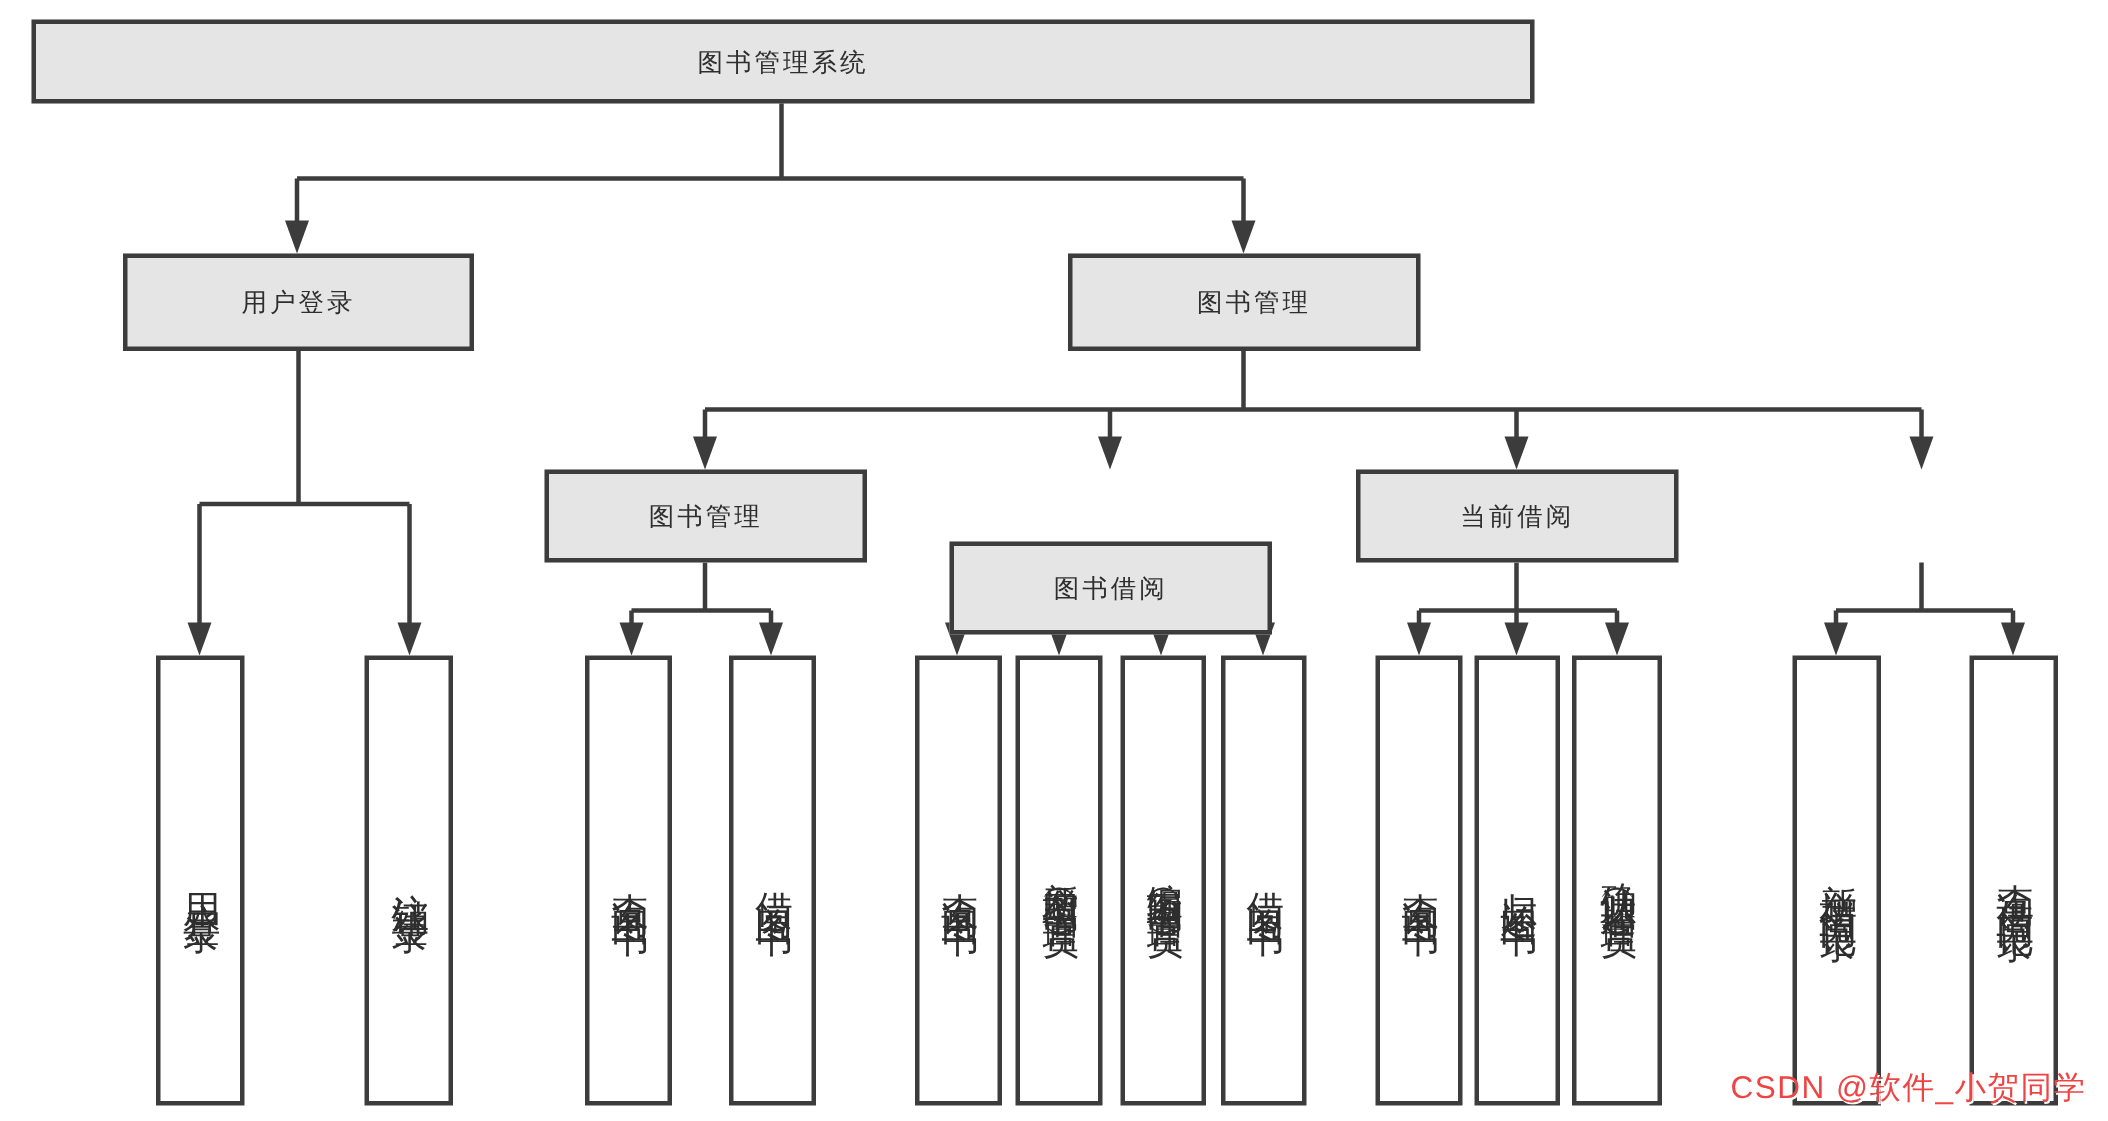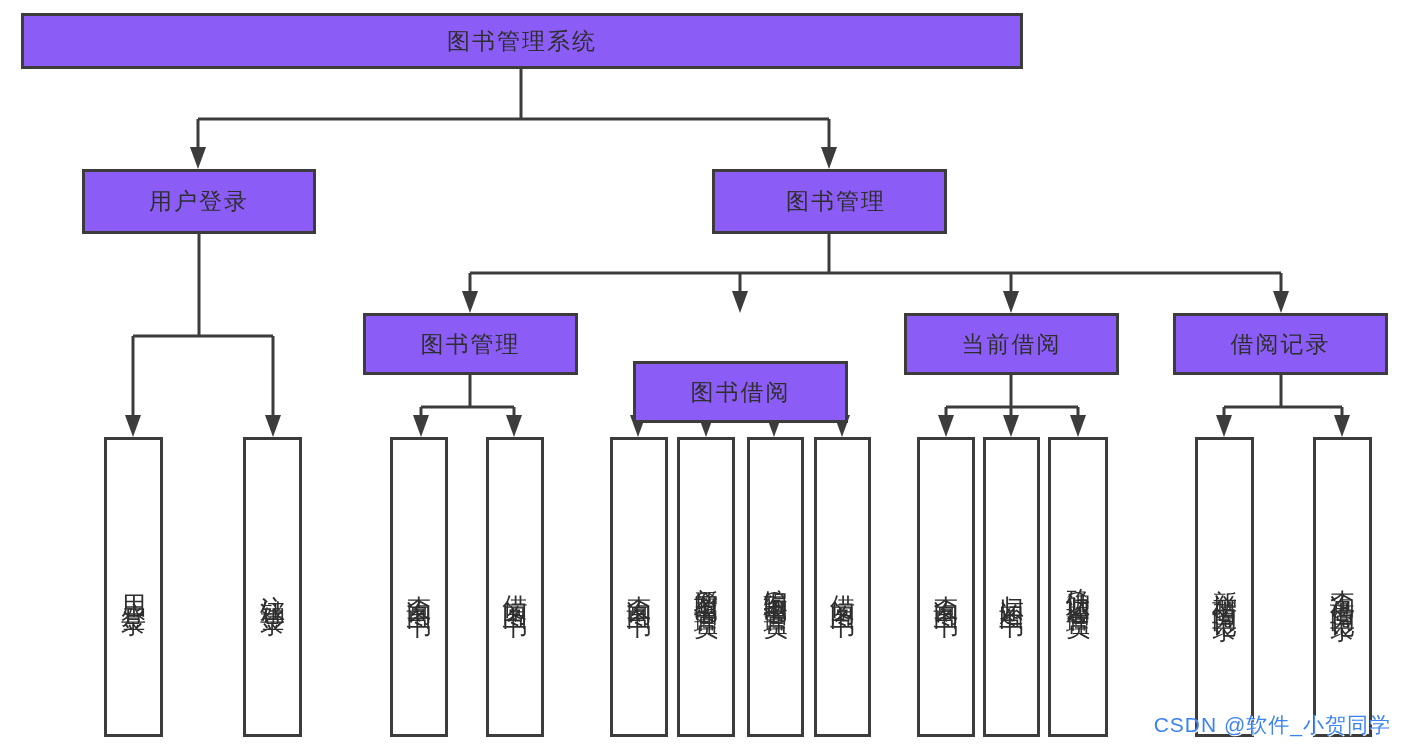--- a/index.html
+++ b/index.html
@@ -20,25 +20,25 @@
     position: absolute;
     left: 0;
     top: 0;
     width: 1405px;
     height: 747px;
   }
   .node {
     position: absolute;
     box-sizing: border-box;
     border: 3px solid #3c3c3c;
-    background: #8b5cf6;
+    background: #e5e5e5;
     display: flex;
     align-items: center;
     justify-content: center;
-    font-size: 23px;
+    font-size: 17px;
     letter-spacing: 2px;
     color: #2e2e2e;
     white-space: nowrap;
   }
   .node.root  { left: 21px;  top: 13px;  width: 1002px; height: 56px; }
   .node.lv2a  { left: 82px;  top: 169px; width: 234px;  height: 65px; }
   .node.lv2b  { left: 712px; top: 169px; width: 235px;  height: 65px; padding-left: 13px; }
   .node.lv3   { top: 313px;  width: 215px; height: 62px; }
   .node.lv3a  { left: 363px; }
   .node.lv3b  { left: 633px; margin-top: 48px; }
@@ -77,21 +77,21 @@
   .leaf.ld3 { left: 1048px; width: 60px; }
   .leaf.le1 { left: 1195px; width: 59px; }
   .leaf.le2 { left: 1313px; width: 59px; }
   .leaf.long span { letter-spacing: 4px; font-size: 24px; }
 
   .watermark {
     position: absolute;
     right: 14px;
     top: 711px;
     font-size: 21px;
-    color: #3b82f6;
+    color: #ef4444;
     text-shadow: 1px 1px 0 #ffffff;
     letter-spacing: 1px;
     white-space: nowrap;
   }
 </style>
 </head>
 <body>
 
 <div id="stage">
 
@@ -139,21 +139,20 @@
   </svg>
 
   <div class="node root">图书管理系统</div>
 
   <div class="node lv2a">用户登录</div>
   <div class="node lv2b">图书管理</div>
 
   <div class="node lv3 lv3a">图书管理</div>
   <div class="node lv3 lv3b">图书借阅</div>
   <div class="node lv3 lv3c">当前借阅</div>
-  <div class="node lv3 lv3d">借阅记录</div>
 
   <div class="leaf la1">
     <span>用户登录</span>
   </div>
   <div class="leaf la2">
     <span>注销登录</span>
   </div>
   <div class="leaf lb1">
     <span>查询图书</span>
   </div>

